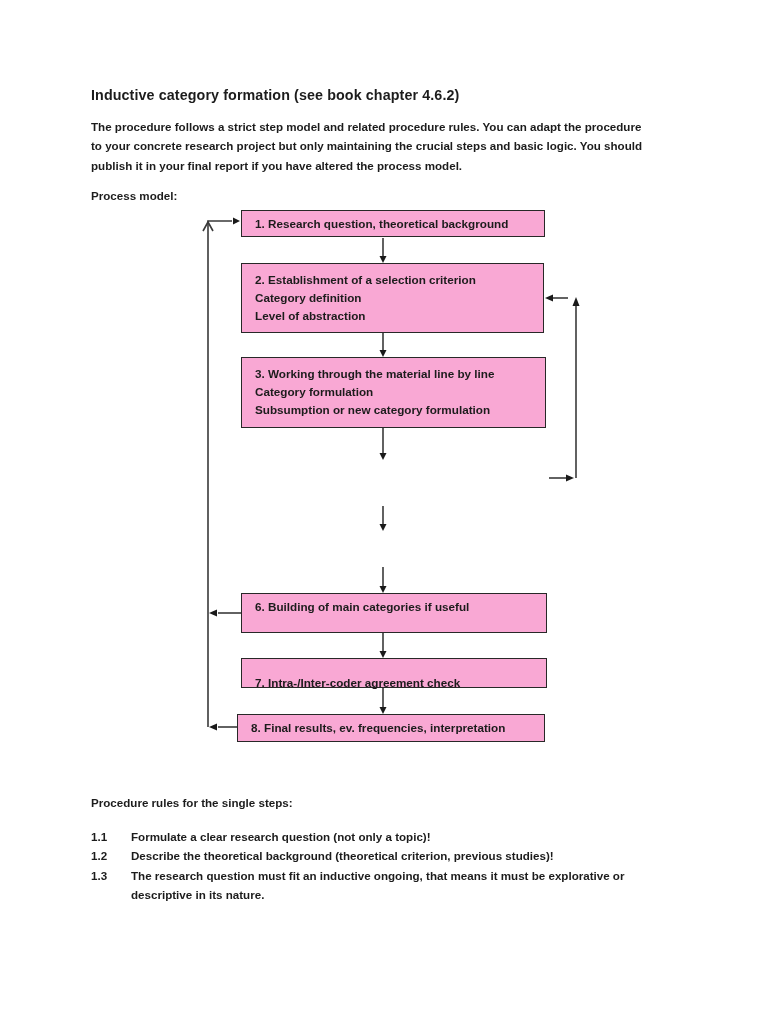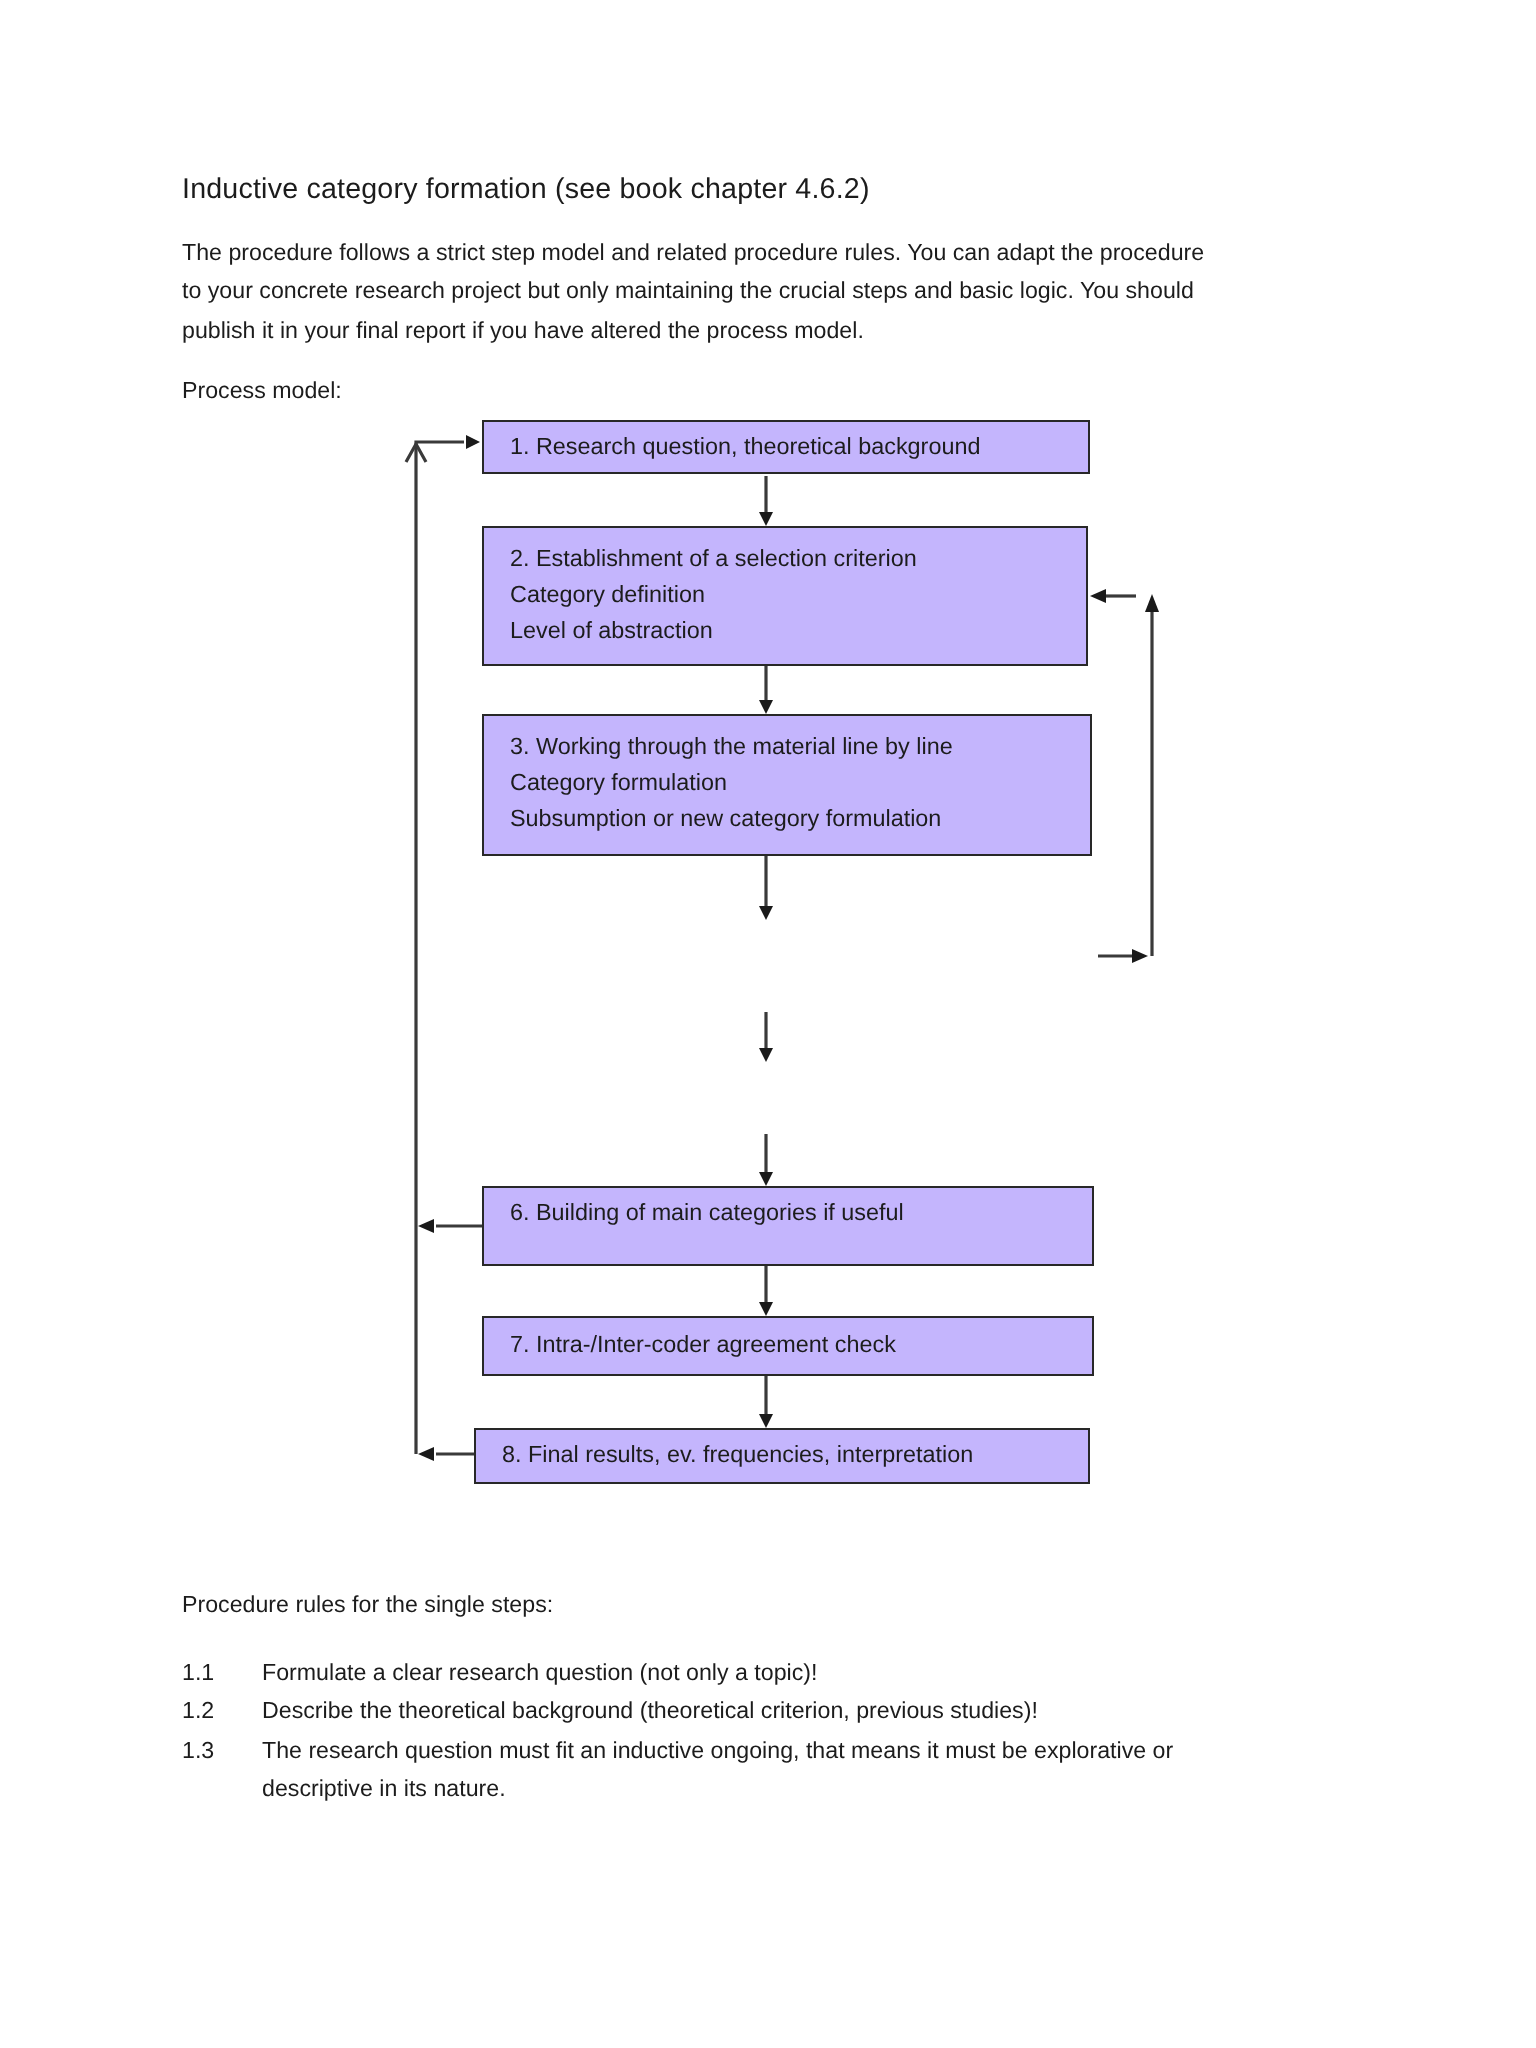--- a/index.html
+++ b/index.html
@@ -7,21 +7,21 @@
     padding: 0;
     background: #ffffff;
   }
   .page {
     position: relative;
     width: 768px;
     height: 1024px;
     background: #ffffff;
     overflow: hidden;
     font-family: "Liberation Sans", "DejaVu Sans", sans-serif;
-    font-weight: 400;
+    font-weight: 700;
     color: #1c1c1c;
   }
   .pre { white-space: pre-line; }
 
   .doc-title {
     position: absolute;
     left: 91px;
     top: 85px;
     font-size: 14.3px;
     line-height: 20px;
@@ -47,34 +47,34 @@
     left: 0;
     top: 0;
     width: 768px;
     height: 1024px;
     z-index: 0;
   }
   .fbox {
     position: absolute;
     box-sizing: border-box;
     border: 1.5px solid #282828;
-    background: #c4b5fd;
+    background: #f9a8d4;
     z-index: 1;
     padding: 4px 8px 0 13px;
     font-size: 11.7px;
     line-height: 18px;
     white-space: pre-line;
   }
   .b1 { left: 241px; top: 210px; width: 304px; height: 27px; }
   .b2 { left: 241px; top: 263px; width: 303px; height: 70px; padding-top: 7px; }
   .b3 { left: 241px; top: 357px; width: 305px; height: 71px; padding-top: 7px; }
   .b4 { left: 242px; top: 460px; width: 307px; height: 46px; padding-top: 5px; }
   .b5 { left: 242px; top: 531px; width: 306px; height: 36px; padding-top: 5px; }
   .b6 { left: 241px; top: 593px; width: 306px; height: 40px; padding-top: 4px; }
-  .b7 { left: 241px; top: 658px; width: 306px; height: 30px; padding-top: 5px; }
+  .b7 { left: 241px; top: 658px; width: 306px; height: 30px; padding-top: 15px; }
   .b8 { left: 237px; top: 714px; width: 308px; height: 28px; padding-top: 4px; }
 
   .rules-heading {
     position: absolute;
     left: 91px;
     top: 796px;
     font-size: 11.6px;
   }
   .rules {
     position: absolute;

